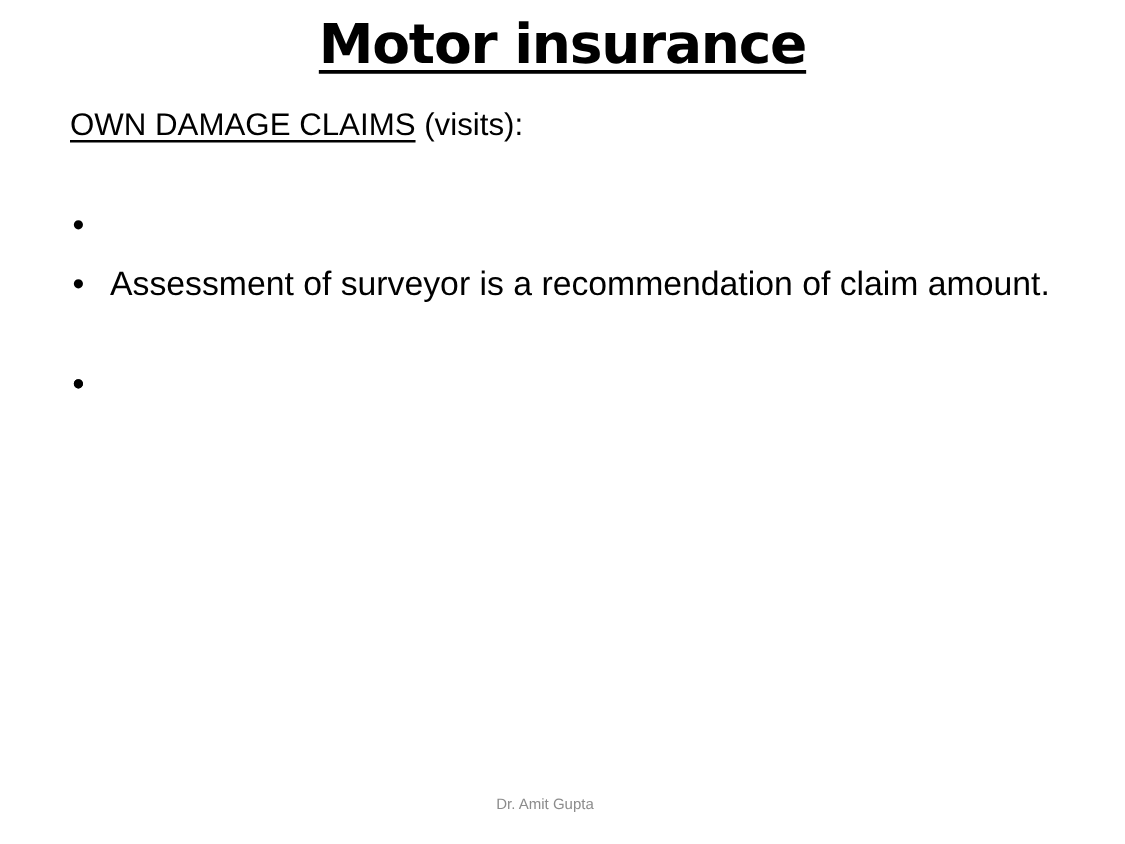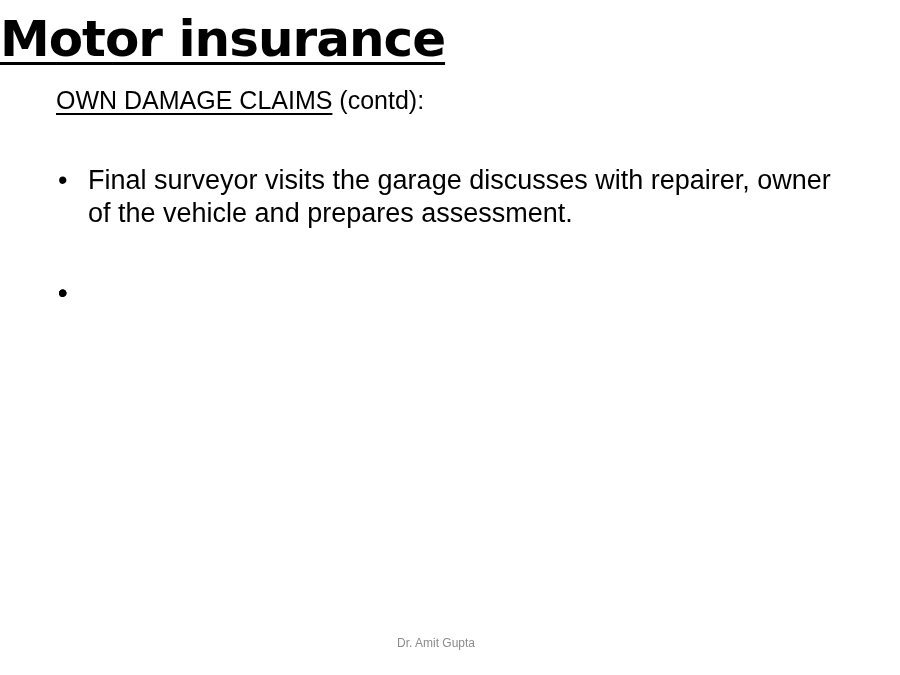--- a/index.html
+++ b/index.html
@@ -1,48 +1,48 @@
 <!DOCTYPE html>
 <html><head>
 <meta charset="utf-8">
 <style>
   html, body { margin: 0; padding: 0; background: #ffffff; }
   body { width: 900px; height: 675px; position: relative; overflow: hidden;
          font-family: "DejaVu Sans", sans-serif; color: #000; }
-  .title { position: absolute; top: 10px; left: 0; width: 900px; text-align: left;
-           font-size: 50px; font-weight: bold; letter-spacing: -1px; }
+  .title { position: absolute; top: 10px; left: 0; width: 900px; text-align: center;
+           font-size: 44px; font-weight: bold; letter-spacing: -1px; }
   .title span { text-decoration: underline; text-decoration-thickness: 3px; text-underline-offset: 6px; }
   .subtitle { position: absolute; top: 86px; left: 56px; font-size: 25px;
               font-family: "Liberation Sans", sans-serif; }
   .subtitle .u { text-decoration: underline; text-decoration-thickness: 2px; text-underline-offset: 4px; }
   .bullets { position: absolute; top: 164px; left: 56px; width: 800px; margin: 0; padding: 0; list-style: none;
              font-family: "Liberation Sans", sans-serif; font-size: 27px; line-height: 33px; }
   .bullets li { position: relative; padding-left: 32px; margin-bottom: 47px; }
   .bullets li .dot { position: absolute; left: 2px; top: 0; }
   .footer { position: absolute; top: 636px; left: 0; width: 872px; text-align: center;
             font-family: "Liberation Sans", sans-serif; font-size: 12px; color: #8c8c8c; }
 </style>
 </head>
 <body>
 
 <div class="title">
   <span>Motor insurance</span>
 </div>
 
 <div class="subtitle">
-  <span class="u">OWN DAMAGE CLAIMS</span><span> (contd):</span>
+  <span class="u">OWN DAMAGE CLAIMS</span><span> (visits):</span>
 </div>
 
 <ul class="bullets">
   <li>
     <span class="dot">•</span>
-    <span>Final surveyor visits the garage discusses with repairer, owner of the vehicle and prepares assessment.</span>
   </li>
   <li>
     <span class="dot">•</span>
+    <span>Assessment of surveyor is a recommendation of claim amount.</span>
   </li>
   <li>
     <span class="dot">•</span>
   </li>
   <li>
     <span class="dot">•</span>
   </li>
 </ul>
 
 <div class="footer">Dr. Amit Gupta</div>

